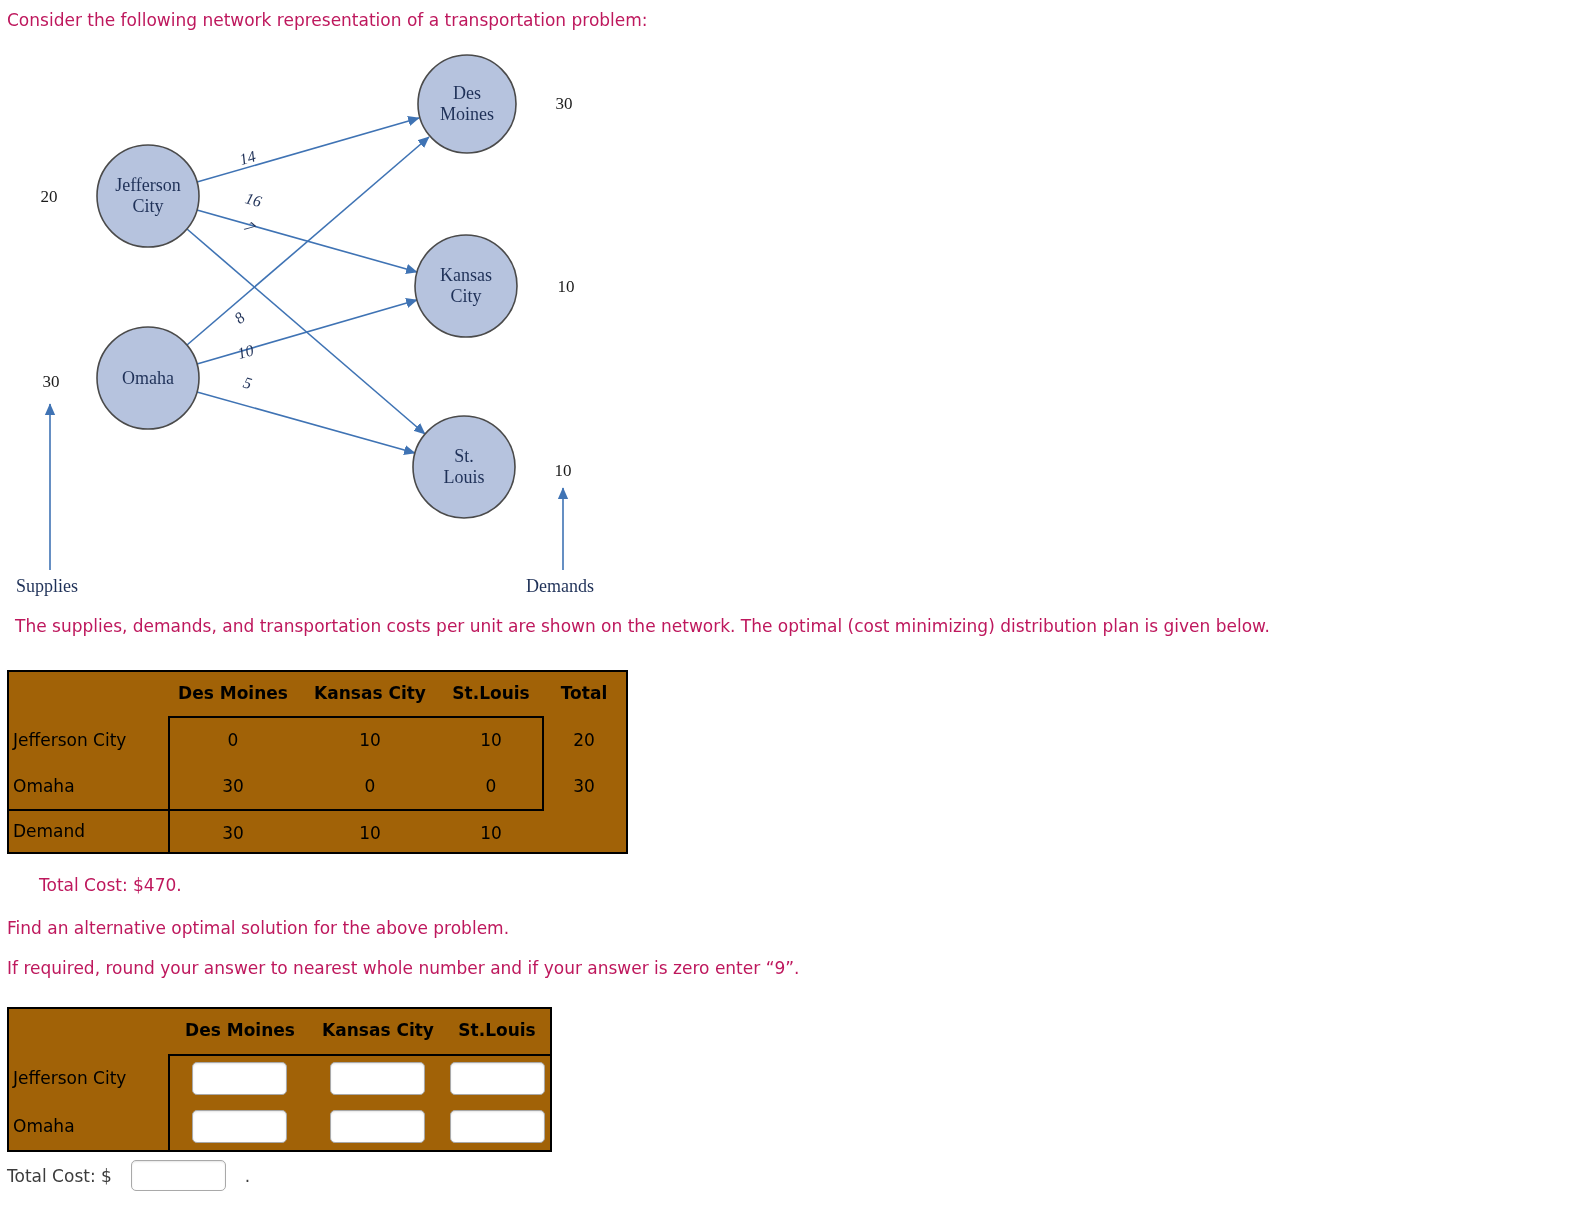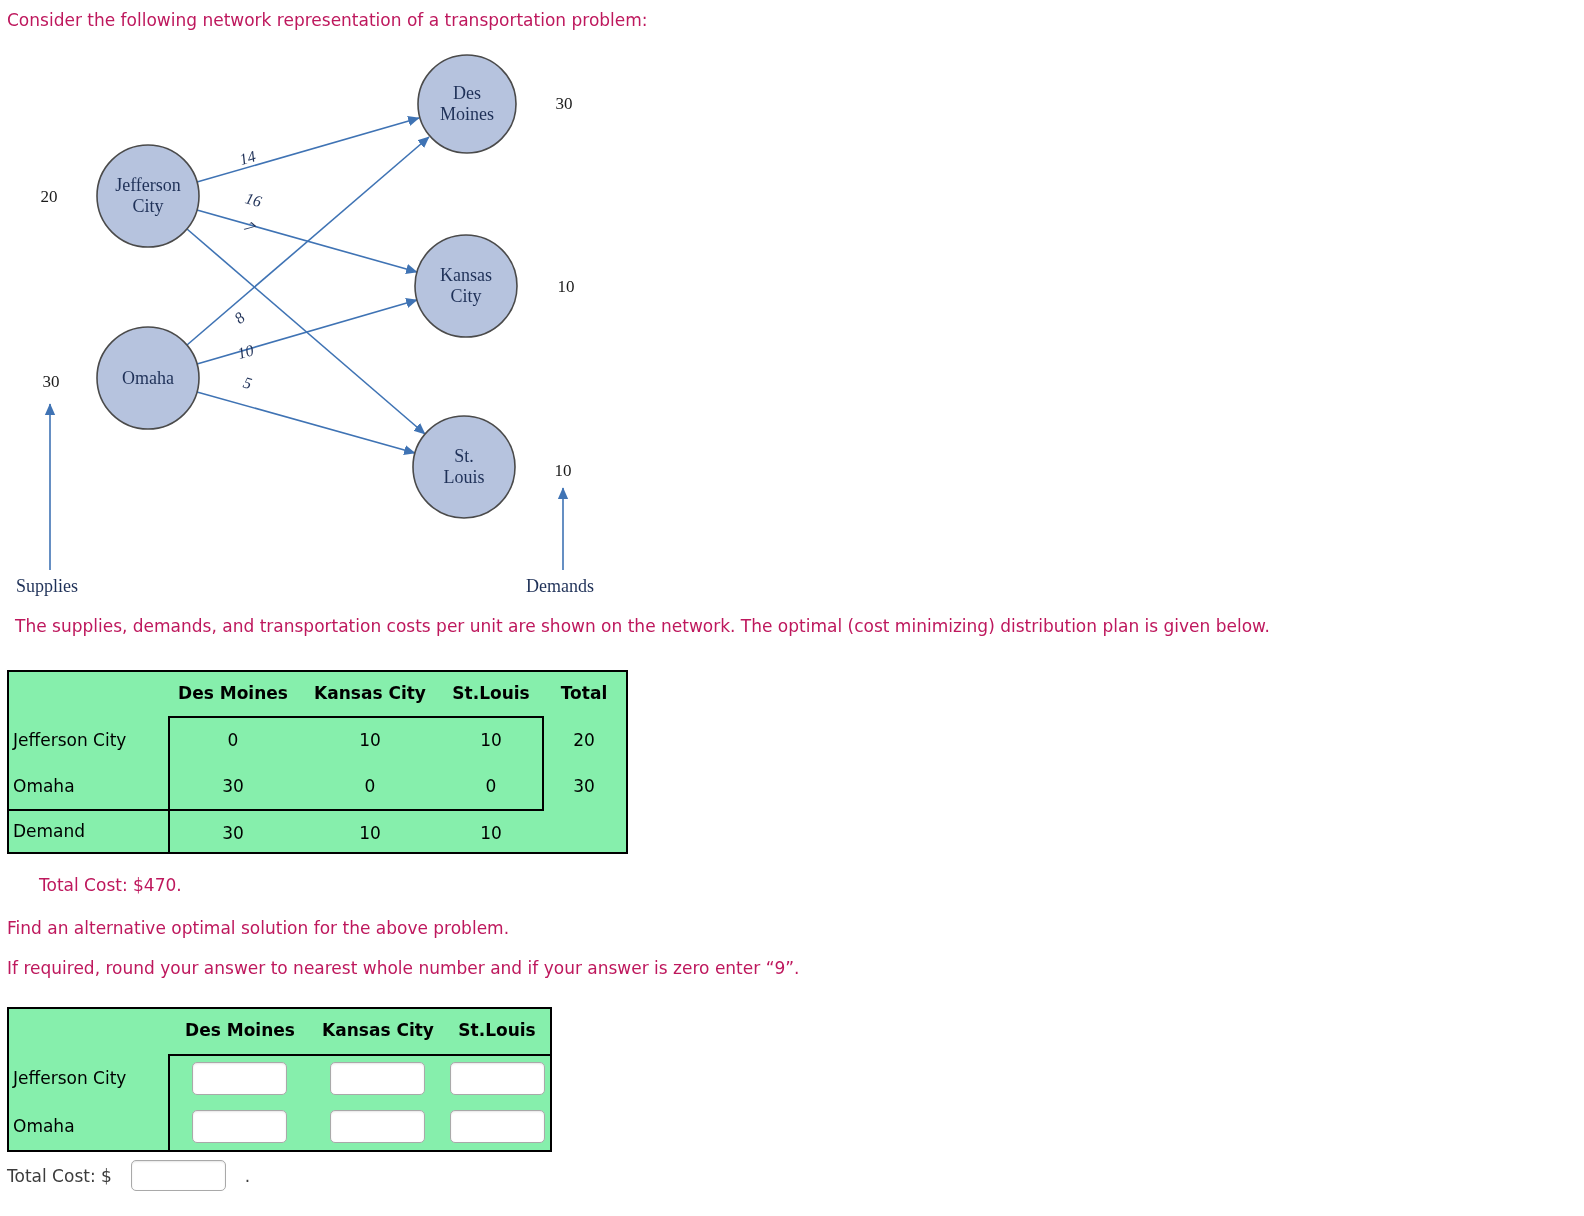--- a/index.html
+++ b/index.html
@@ -17,21 +17,21 @@
     color: #be185d;
     white-space: nowrap;
     line-height: 1.25;
   }
   svg { position: absolute; left: 0; top: 0; }
 
   
   .ptable {
     position: absolute;
     border: 2px solid #000;
-    background: #86efac;
+    background: #a16207;
   }
   .ptable .cell {
     position: absolute;
     transform: translate(-50%, -50%);
     font-size: 17px;
     color: #000;
     white-space: nowrap;
   }
   .ptable .rowlabel {
     position: absolute;

